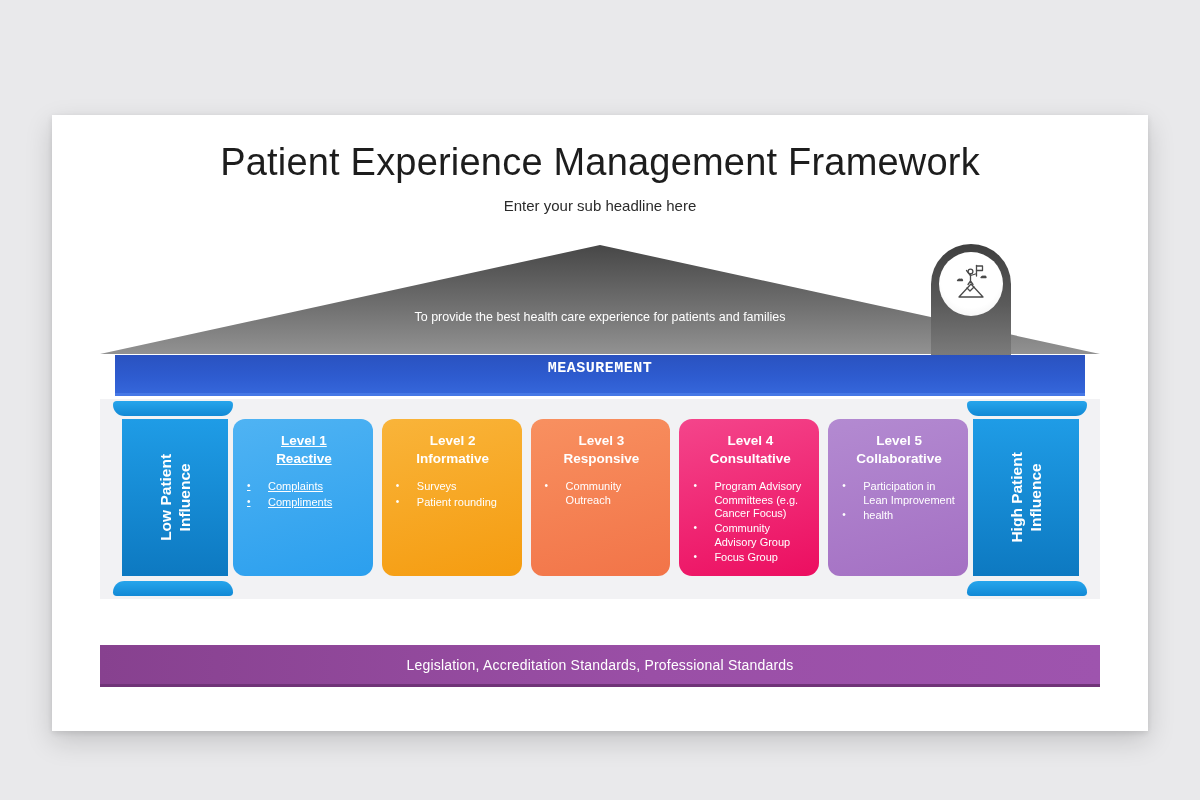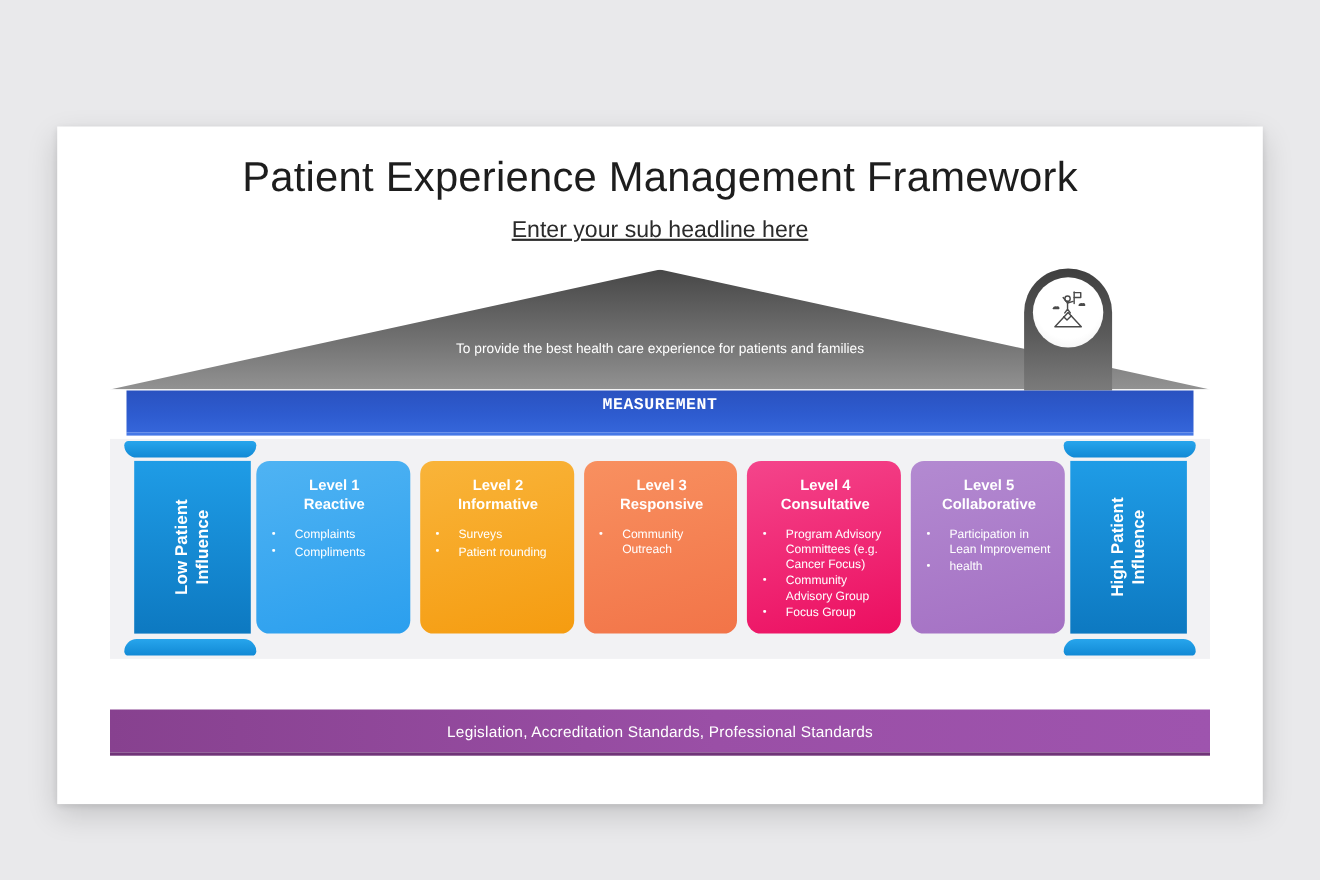--- a/index.html
+++ b/index.html
@@ -16,21 +16,21 @@
     box-shadow:0 10px 26px rgba(0,0,0,0.16), 0 2px 6px rgba(0,0,0,0.10);
     margin-top:24px;
   }
   .title {
     position:absolute; top:26px; left:0; width:100%;
     text-align:center; font-size:38px; font-weight:500; color:#1d1d1d;
     letter-spacing:0.2px;
   }
   .subtitle {
     position:absolute; top:82px; left:0; width:100%;
-    text-align:center; font-size:21px; color:#2b2b2b;text-decoration:underline;
+    text-align:center; font-size:15px; color:#2b2b2b;
   }
   
   .roof {
     position:absolute; left:48px; top:130px; width:1000px; height:109px;
     background:linear-gradient(180deg,#474747 0%,#6f6f6f 55%,#929292 100%);
     clip-path:polygon(50% 0%, 100% 100%, 0% 100%);
   }
   .roof-mission { position:absolute; left:0; top:172px; width:100%; text-align:center; color:#ffffff; z-index:3; }
   .mission-title { font-size:17px; font-weight:normal; letter-spacing:0.6px;text-align:right; }
   .mission-sub { font-size:12.5px; margin-top:3px; }
@@ -153,21 +153,21 @@
       <span>Low Patient</span><br><span>Influence</span>
     </div>
   </div>
   <div class="pillar right">
     <div class="vtext">
       <span>High Patient</span><br><span>Influence</span>
     </div>
   </div>
 
   <div class="levels" id="levels">
-      <div class="card" style="background: linear-gradient(165deg, rgb(79, 179, 243) 0%, rgb(43, 159, 238) 100%);">
+      <div class="card" style="background: linear-gradient(165deg, rgb(79, 179, 243) 0%, rgb(43, 159, 238) 100%); text-decoration: underline;">
         <div class="card-title"><span>Level 1</span><br><span>Reactive</span></div>
         <div class="bullet">
           <span class="dot">•</span>
           <span class="txt">Complaints</span>
         </div>
         <div class="bullet">
           <span class="dot">•</span>
           <span class="txt">Compliments</span>
         </div>
       </div>

